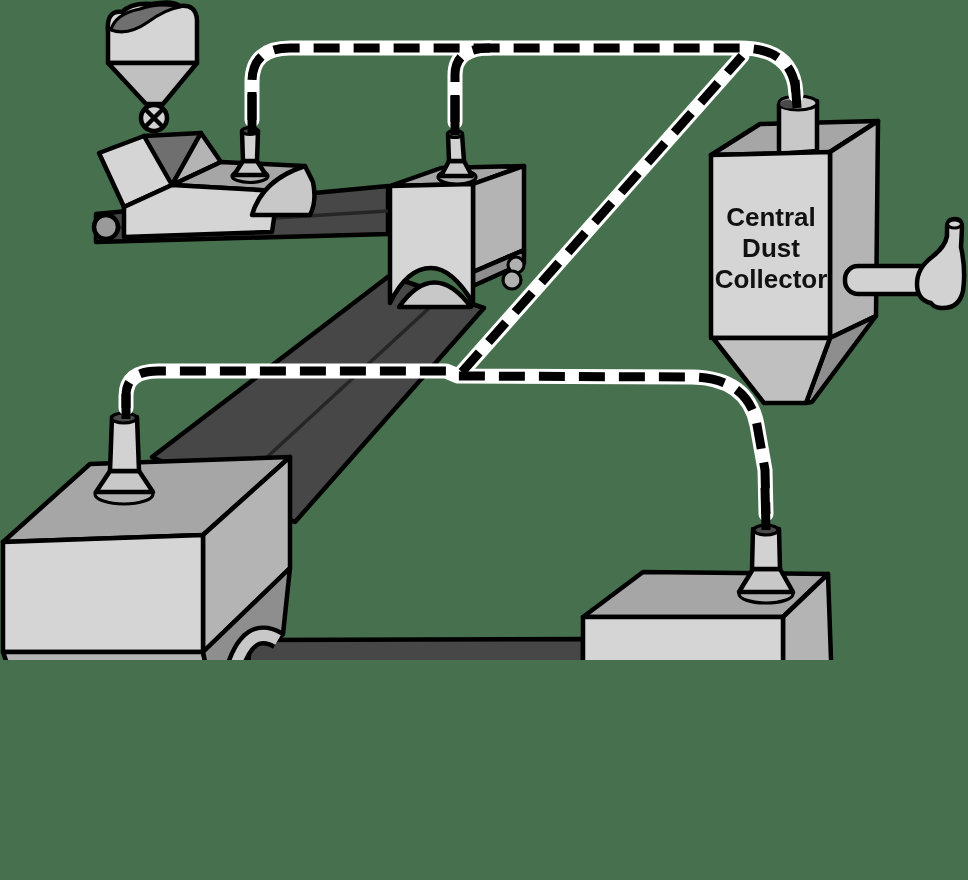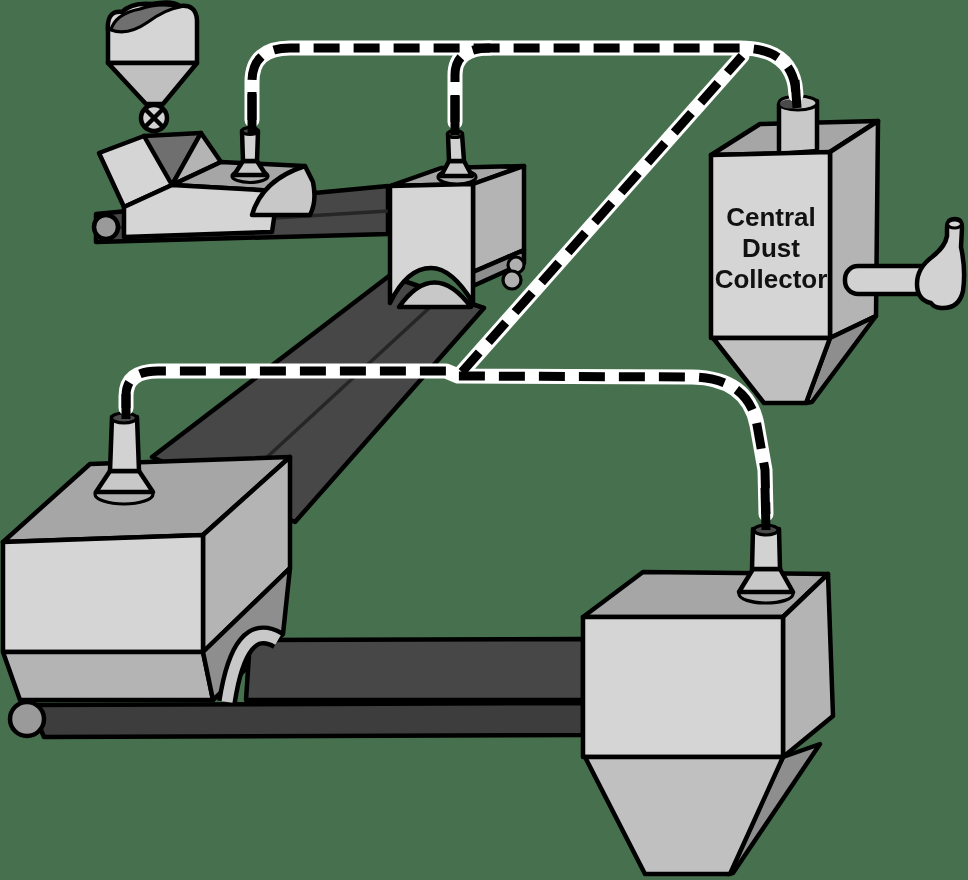--- a/index.html
+++ b/index.html
@@ -1,16 +1,16 @@
 <!DOCTYPE html>
 <html style="--bg: #47714E; --outline: #000000; --gray-light: #d5d5d5; --gray-mid: #a6a6a6; --gray-side: #b4b4b4; --gray-dark: #8e8e8e; --gray-interior: #6f6f6f; --funnel: #c0c0c0; --flare: #c8c8c8; --belt: #474747; --belt-dark: #3d3d3d; --roller: #9a9a9a; --nozzle-light: #d2d2d2; --nozzle-base: #b0b0b0; --nozzle-open: #4a4a4a; --duct-case: #ffffff; --duct-line: #000000; --label: #111111;"><head>
 <meta charset="utf-8">
 <style>
   html,body{margin:0;padding:0;background:var(--bg,#47714E);}
-  .stage{width:968px;height:880px;overflow:hidden;}
+  .stage{width:968px;height:660px;overflow:hidden;}
   svg{display:block;font-family:"Liberation Sans", sans-serif;}
   .ol{stroke:var(--outline,#000);stroke-width:4.5;stroke-linejoin:round;}
   .ol3{stroke:var(--outline,#000);stroke-width:3.2;stroke-linejoin:round;}
   .nofill{fill:none;}
   .f-light{fill:var(--gray-light,#d5d5d5);}
   .f-mid{fill:var(--gray-mid,#a6a6a6);}
   .f-side{fill:var(--gray-side,#b4b4b4);}
   .f-dark{fill:var(--gray-dark,#8e8e8e);}
   .f-int{fill:var(--gray-interior,#6f6f6f);}
   .f-funnel{fill:var(--funnel,#c0c0c0);}

